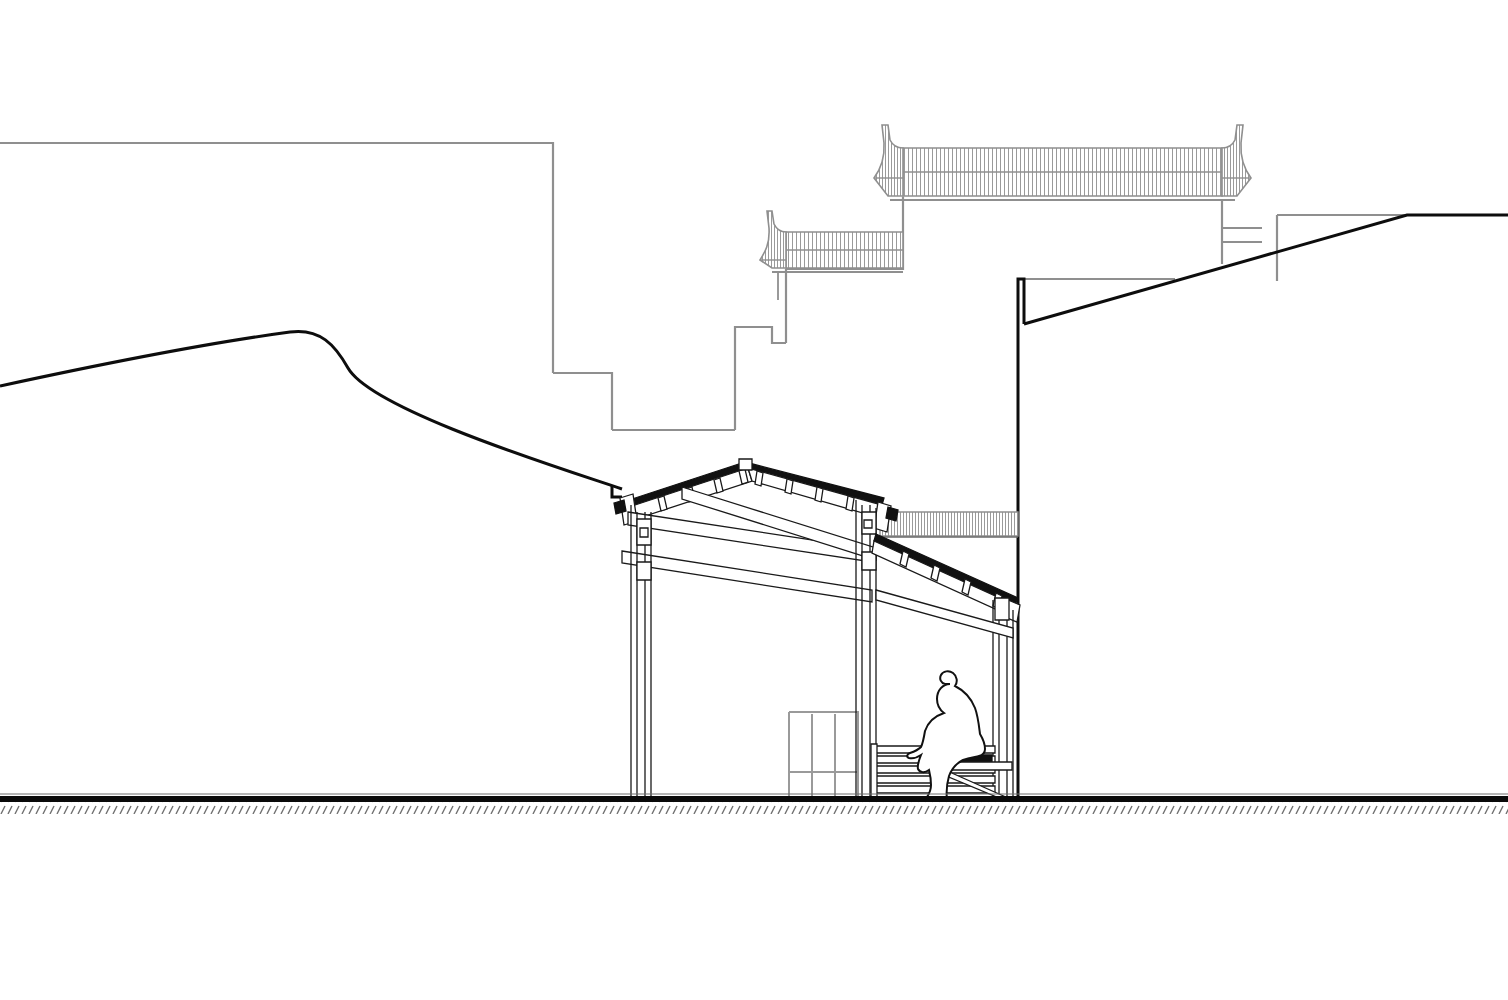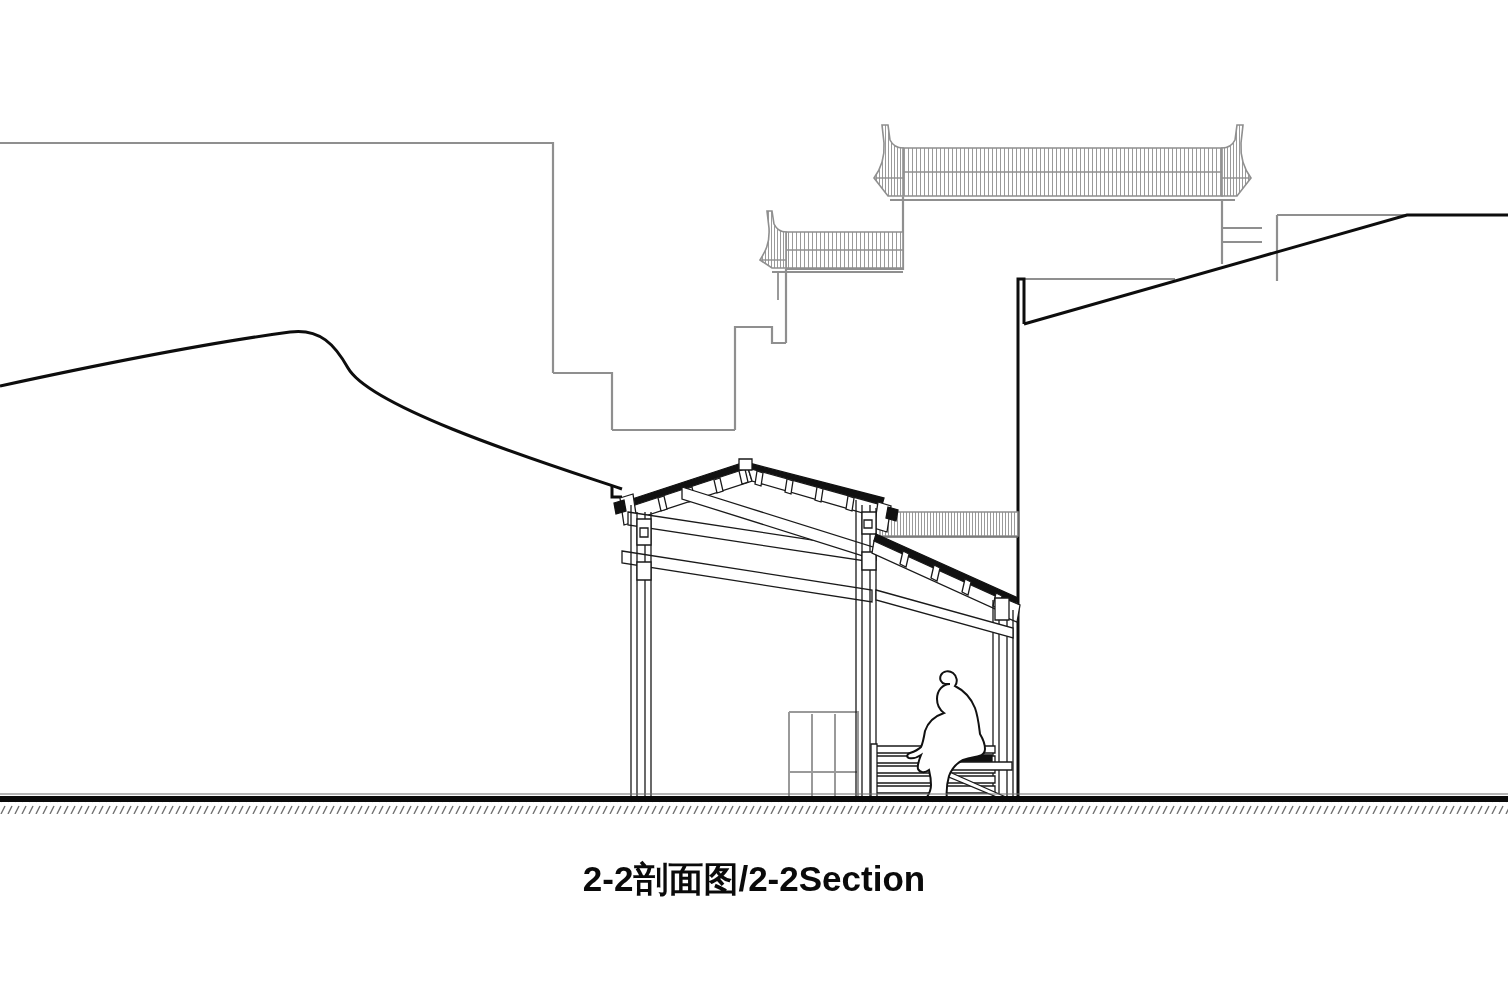--- a/index.html
+++ b/index.html
@@ -260,15 +260,14 @@
              C 939 679 941 683 945 684 Z" fill="#ffffff" stroke="#111111" stroke-width="2"></path>
 
     <g>
       <rect x="0" y="796" width="1508" height="6" fill="#0a0a0a"></rect>
       <rect x="0" y="802" width="1508" height="12" fill="url(#groundHatch)"></rect>
       <line x1="0" y1="794" x2="1508" y2="794" stroke="#6f6f6f" stroke-width="1.2"></line>
     </g>
 
   </svg>
 
-  <div id="caption">2-2剖面图/2-2Section</div>
 
 </div>
 
 </body></html>

